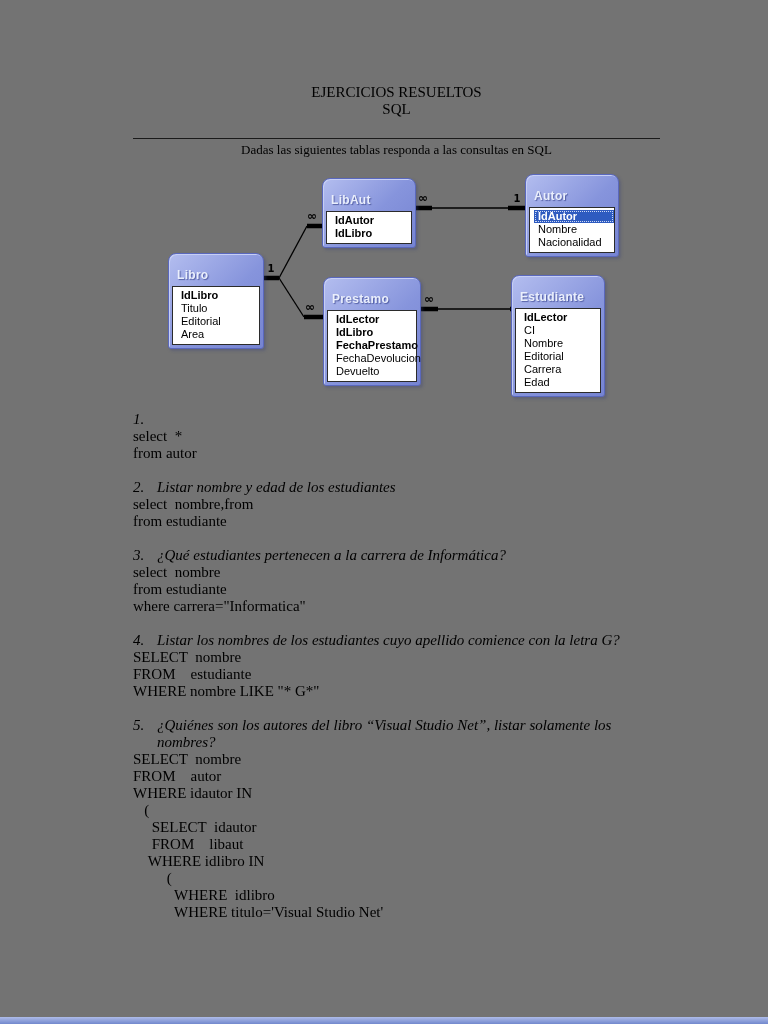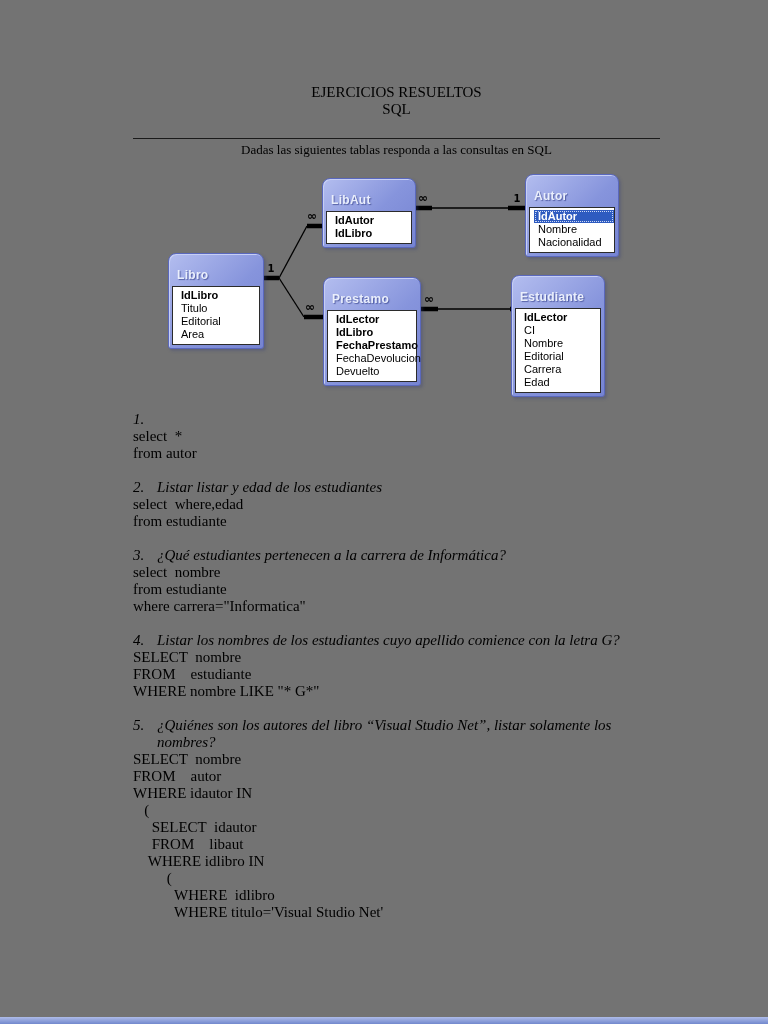--- a/index.html
+++ b/index.html
@@ -166,24 +166,24 @@
       </div>
       <div class="sql">
         <div class="sql-line">select  *</div>
         <div class="sql-line">from autor</div>
       </div>
     </div>
 
     <div class="exercise">
       <div class="qrow">
         <span class="qnum">2.</span>
-        <span class="qtext">Listar listar y edad de los estudiantes</span>
-      </div>
-      <div class="sql">
-        <div class="sql-line">select  where,edad</div>
+        <span class="qtext">Listar nombre y edad de los estudiantes</span>
+      </div>
+      <div class="sql">
+        <div class="sql-line">select  nombre,from</div>
         <div class="sql-line">from estudiante</div>
       </div>
     </div>
 
     <div class="exercise">
       <div class="qrow">
         <span class="qnum">3.</span>
         <span class="qtext">¿Qué estudiantes pertenecen a la carrera de Informática?</span>
       </div>
       <div class="sql">

